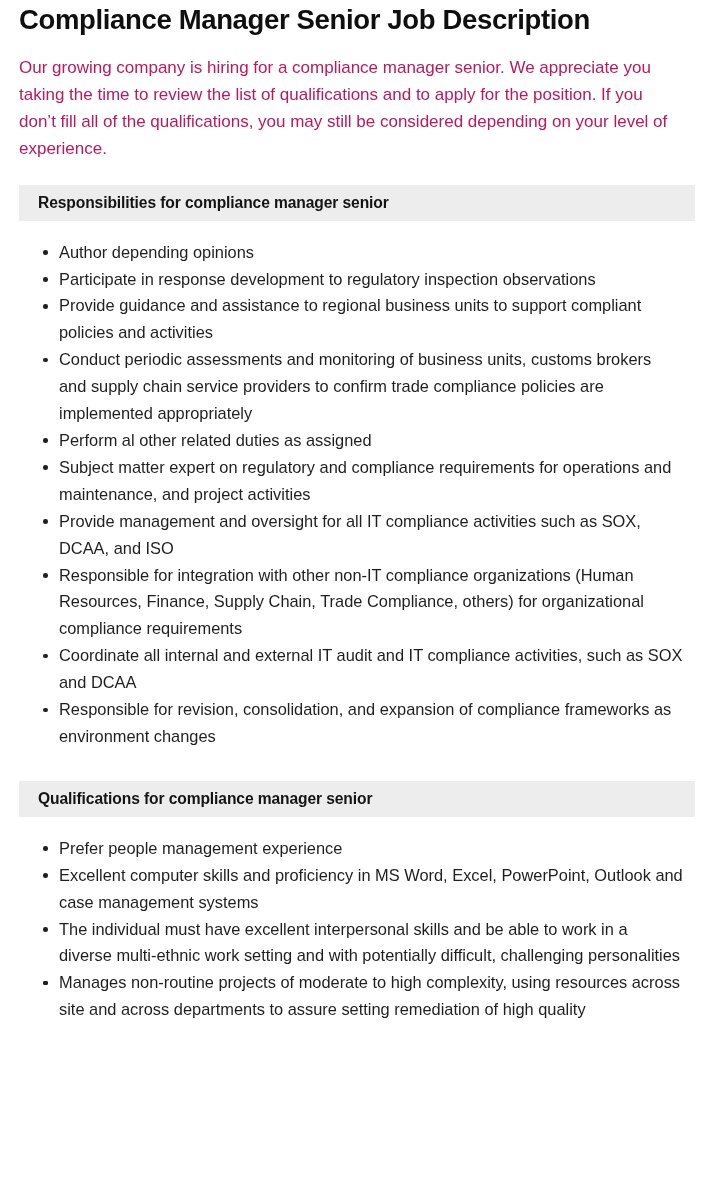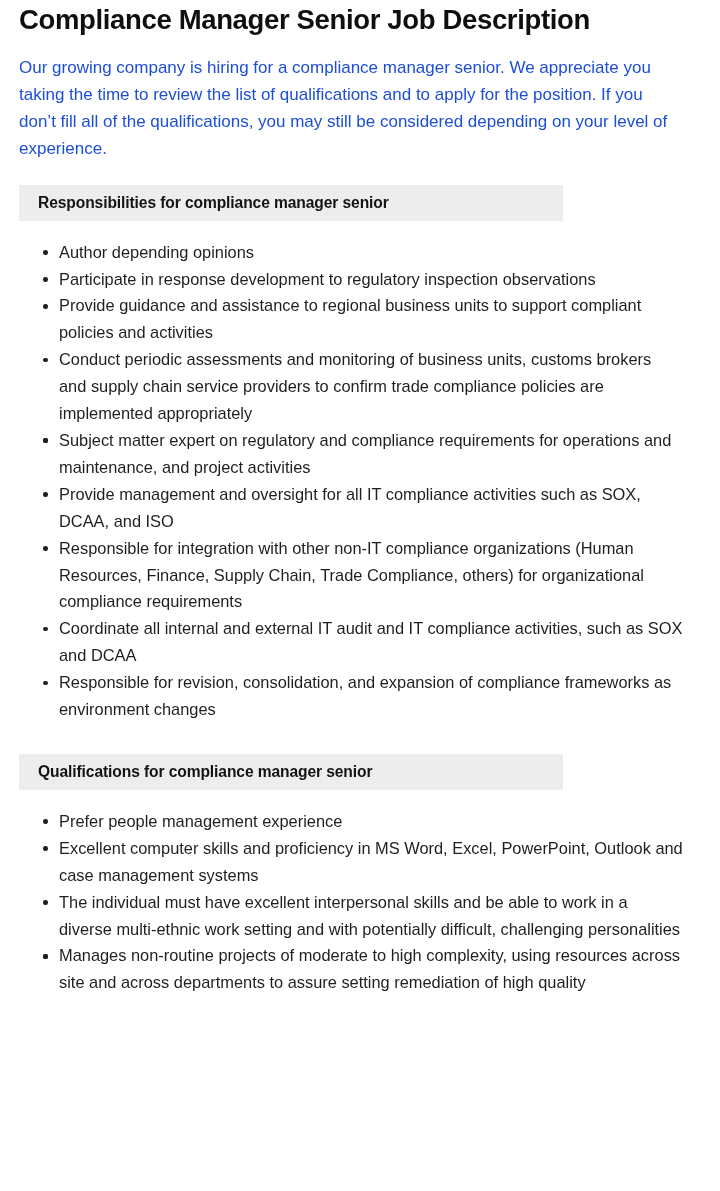--- a/index.html
+++ b/index.html
@@ -24,35 +24,35 @@
     font-weight: bold;
     line-height: 1.18;
     letter-spacing: -0.35px;
     margin: 4px 0 0 0;
     color: #0f0f0f;
   }
   .intro {
     font-size: 17px;
     line-height: 26.8px;
     margin: 19px 0 0 0;
-    color: #1d4ed8;
+    color: #be185d;
     max-width: 672px;
   }
   .section {
     margin-top: 22px;
   }
   .section-header {
     background: #ededed;
     height: 36px;
     display: flex;
     align-items: center;
     padding: 0 19px;
     box-sizing: border-box;
     margin-left: 0;
-    width: 544px;
+    width: 676px;
   }
   .section-header-text {
     font-size: 15.6px;
     font-weight: bold;
     color: #141414;
     letter-spacing: -0.1px;
   }
   ul.bullets {
     list-style: none;
     margin: 18px 0 0 0;
@@ -105,20 +105,21 @@
       <li>
         <span class="dot"></span>
         <span>Provide guidance and assistance to regional business units to support compliant policies and activities</span>
       </li>
       <li>
         <span class="dot"></span>
         <span>Conduct periodic assessments and monitoring of business units, customs brokers and supply chain service providers to confirm trade compliance policies are implemented appropriately</span>
       </li>
       <li>
         <span class="dot"></span>
+        <span>Perform al other related duties as assigned</span>
       </li>
       <li>
         <span class="dot"></span>
         <span>Subject matter expert on regulatory and compliance requirements for operations and maintenance, and project activities</span>
       </li>
       <li>
         <span class="dot"></span>
         <span>Provide management and oversight for all IT compliance activities such as SOX, DCAA, and ISO</span>
       </li>
       <li>

